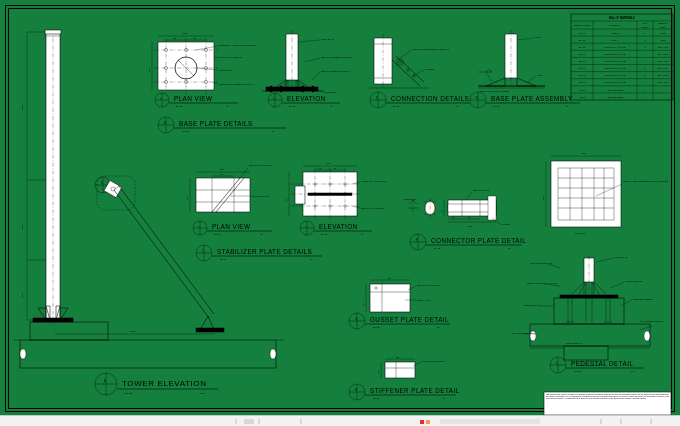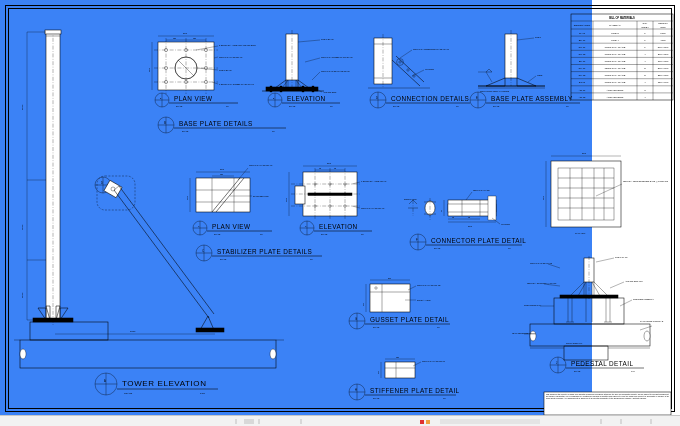--- a/index.html
+++ b/index.html
@@ -1,18 +1,18 @@
 <!DOCTYPE html>
 <html><head>
 <meta charset="utf-8">
 <style>
   html,body{margin:0;padding:0;background:#ffffff;}
   body{width:680px;height:426px;overflow:hidden;
        font-family:"Liberation Sans",sans-serif;color:#000;}
-  #sheet{position:absolute;left:0;top:0;width:592px;height:426px;background:#3b82f6;}
+  #sheet{position:absolute;left:0;top:0;width:680px;height:426px;background:#15803d;}
   .frame{position:absolute;left:5px;top:5px;width:668px;height:405px;border:1px solid #000;}
   .frame2{position:absolute;left:8px;top:8px;width:662px;height:399px;border:1px solid #000;}
   svg{position:absolute;left:0;top:0;}
   text{font-family:"Liberation Sans",sans-serif;fill:#000;}
   .t1{font-size:2.6px;}
   .t15{font-size:1.9px;}
   .tdim{font-size:2.4px;}
   .ttitle{font-size:8px;letter-spacing:.6px;}
   .tsub{font-size:6.4px;letter-spacing:.4px;}
   .tsc{font-size:2.5px;}

